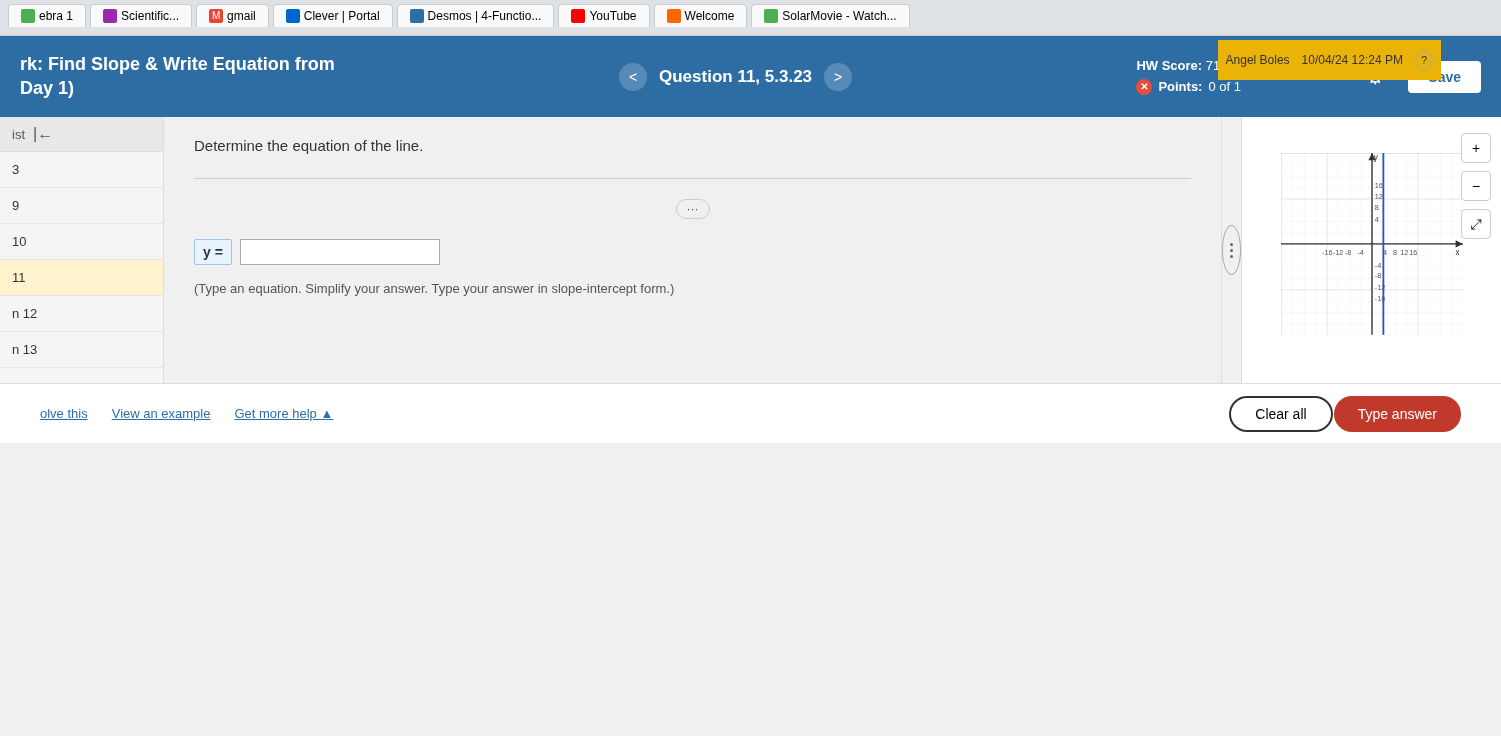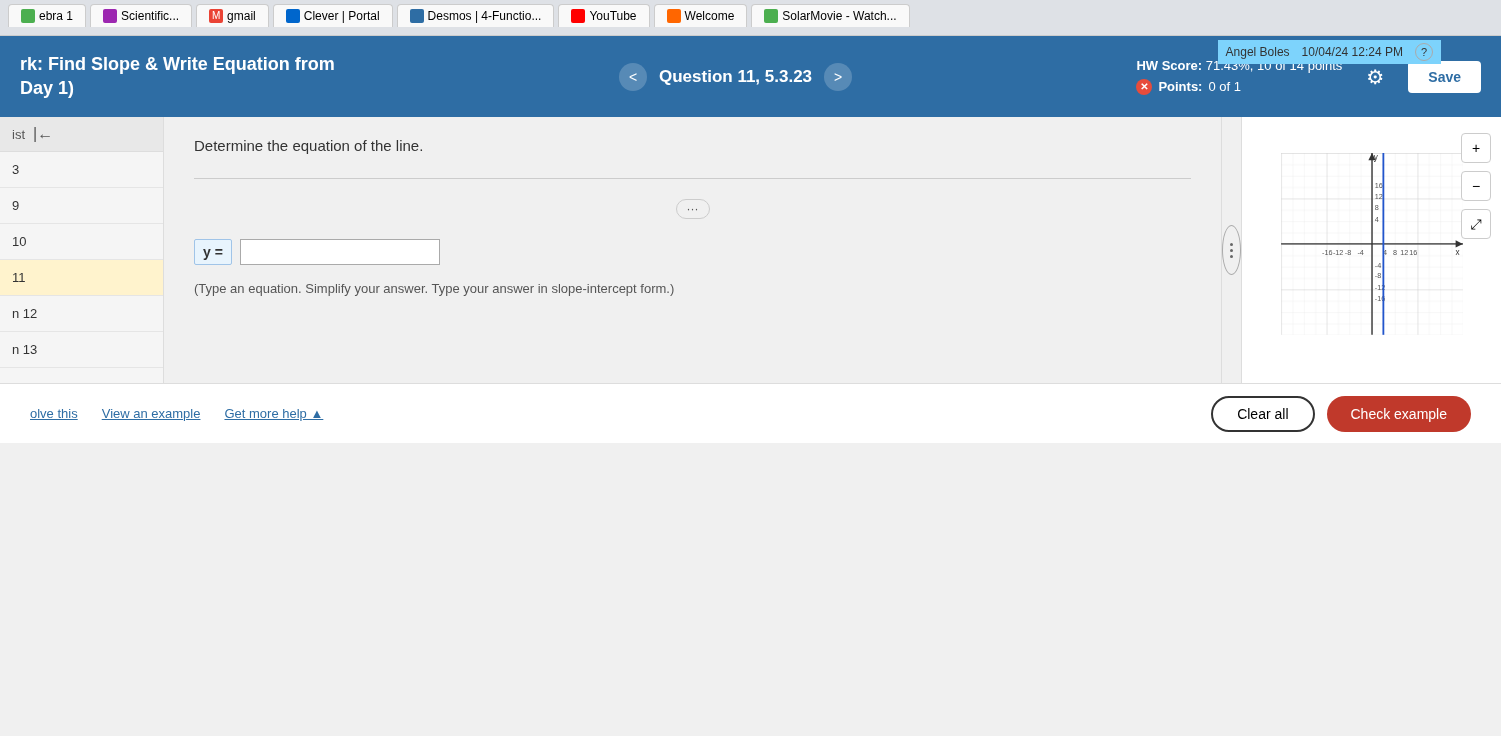--- a/index.html
+++ b/index.html
@@ -264,32 +264,32 @@
     .dot { width: 3px; height: 3px; background: #666; border-radius: 50%; }
 
     
     .bottom-bar {
       height: 60px;
       background: white;
       border-top: 1px solid #ddd;
       display: flex;
       align-items: center;
       justify-content: space-between;
-      padding: 0 30px;
+      padding: 0 40px;
     }
     .bottom-links {
       display: flex;
       gap: 24px;
       font-size: 13px;
       color: #2e6da4;
     }
     .bottom-link { cursor: pointer; text-decoration: underline; }
     .bottom-btns {
       display: flex;
-      gap: 12px;
+      gap: 1px;
     }
     .clear-btn {
       background: white;
       border: 2px solid #333;
       border-radius: 20px;
       padding: 8px 24px;
       font-size: 14px;
       cursor: pointer;
       font-weight: 500;
     }
@@ -335,21 +335,21 @@
   <div class="tab-item">
     <span class="tab-icon" style="background:#FF6600;"></span>
     <span>Welcome</span>
   </div>
   <div class="tab-item">
     <span class="tab-icon" style="background:#4CAF50;"></span>
     <span>SolarMovie - Watch...</span>
   </div>
 </div>
 
-<div style="position:absolute; top:40px; right:60px; font-size:12px; color:#333; background:#7dd3fc; padding:3px 8px; z-index:100; display:flex; gap:12px; align-items:center;">
+<div style="position:absolute; top:40px; right:60px; font-size:12px; color:#333; background:#eab308; padding:11px 8px; z-index:100; display:flex; gap:12px; align-items:center;">
   <span>Angel Boles</span>
   <span>10/04/24 12:24 PM</span>
   <span style="cursor:pointer; border:1px solid #aaa; border-radius:50%; width:18px; height:18px; display:inline-flex; align-items:center; justify-content:center; font-size:11px;">?</span>
 </div>
 
 <div class="app-header">
   <div class="assignment-title">
     <div>rk: Find Slope &amp; Write Equation from</div>
     <div>Day 1)</div>
   </div>
@@ -473,15 +473,15 @@
 </div>
 
 <div class="bottom-bar">
   <div class="bottom-links">
     <span class="bottom-link">olve this</span>
     <span class="bottom-link">View an example</span>
     <span class="bottom-link">Get more help ▲</span>
   </div>
   <div class="bottom-btns">
     <button class="clear-btn">Clear all</button>
-    <button class="check-btn">Check example</button>
+    <button class="check-btn">Type answer</button>
   </div>
 </div>
 
 </body></html>

